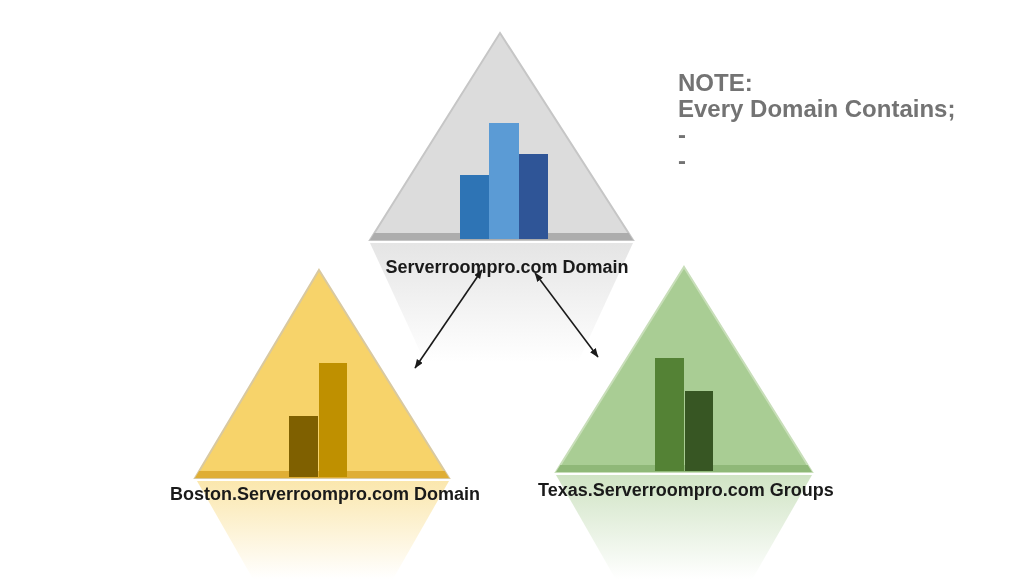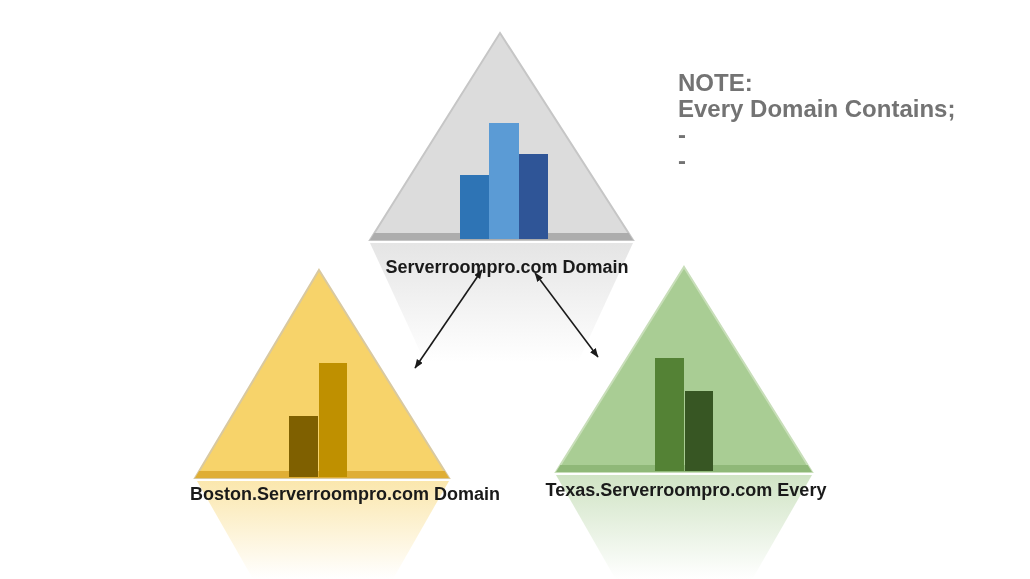--- a/index.html
+++ b/index.html
@@ -30,21 +30,21 @@
   .tri-boston { left:185px; top:260px; }
   .tri-texas  { left:545px; top:258px; }
   
   .arrows { position:absolute; left:0; top:0; pointer-events:none; }
   
   .label {
     position:absolute; font-weight:bold; font-size:18px; color:#1a1a1a;
     text-align:center; white-space:nowrap; letter-spacing:0px;
   }
   .label-root   { left:357px; top:243px; width:300px;margin-top:14px; }
-  .label-boston { left:170px; top:484px; width:300px;margin-left:20px; }
+  .label-boston { left:170px; top:484px; width:300px; }
   .label-texas  { left:536px; top:480px; width:300px; }
   
   .note {
     position:absolute; left:678px; top:70px; width:330px;
     font-weight:bold; font-size:24px; line-height:26px; color:#737373;
   }
   .note-item { display:flex; }
   .note-item .dash { flex:0 0 25px; width:25px; }
 </style>
 </head>
@@ -104,21 +104,21 @@
       <marker id="ah" markerWidth="10" markerHeight="8" refX="8.5" refY="3.5" orient="auto-start-reverse" markerUnits="userSpaceOnUse">
         <path d="M0,0 L9,3.5 L0,7 z" fill="#1A1A1A"></path>
       </marker>
     </defs>
     <line x1="482" y1="270" x2="415" y2="368" stroke-width="1.6" marker-start="url(#ah)" marker-end="url(#ah)" stroke="#1A1A1A"></line>
     <line x1="535" y1="273" x2="598" y2="357" stroke-width="1.6" marker-start="url(#ah)" marker-end="url(#ah)" stroke="#1A1A1A"></line>
   </svg>
 
   <div class="label label-root">Serverroompro.com Domain</div>
   <div class="label label-boston">Boston.Serverroompro.com Domain</div>
-  <div class="label label-texas">Texas.Serverroompro.com Every</div>
+  <div class="label label-texas">Texas.Serverroompro.com Groups</div>
 
   <div class="note">
     <div class="note-line">NOTE:</div>
     <div class="note-line">Every Domain Contains;</div>
     <div class="note-item">
       <span class="dash">-</span>
     </div>
     <div class="note-item">
       <span class="dash">-</span>
     </div>

